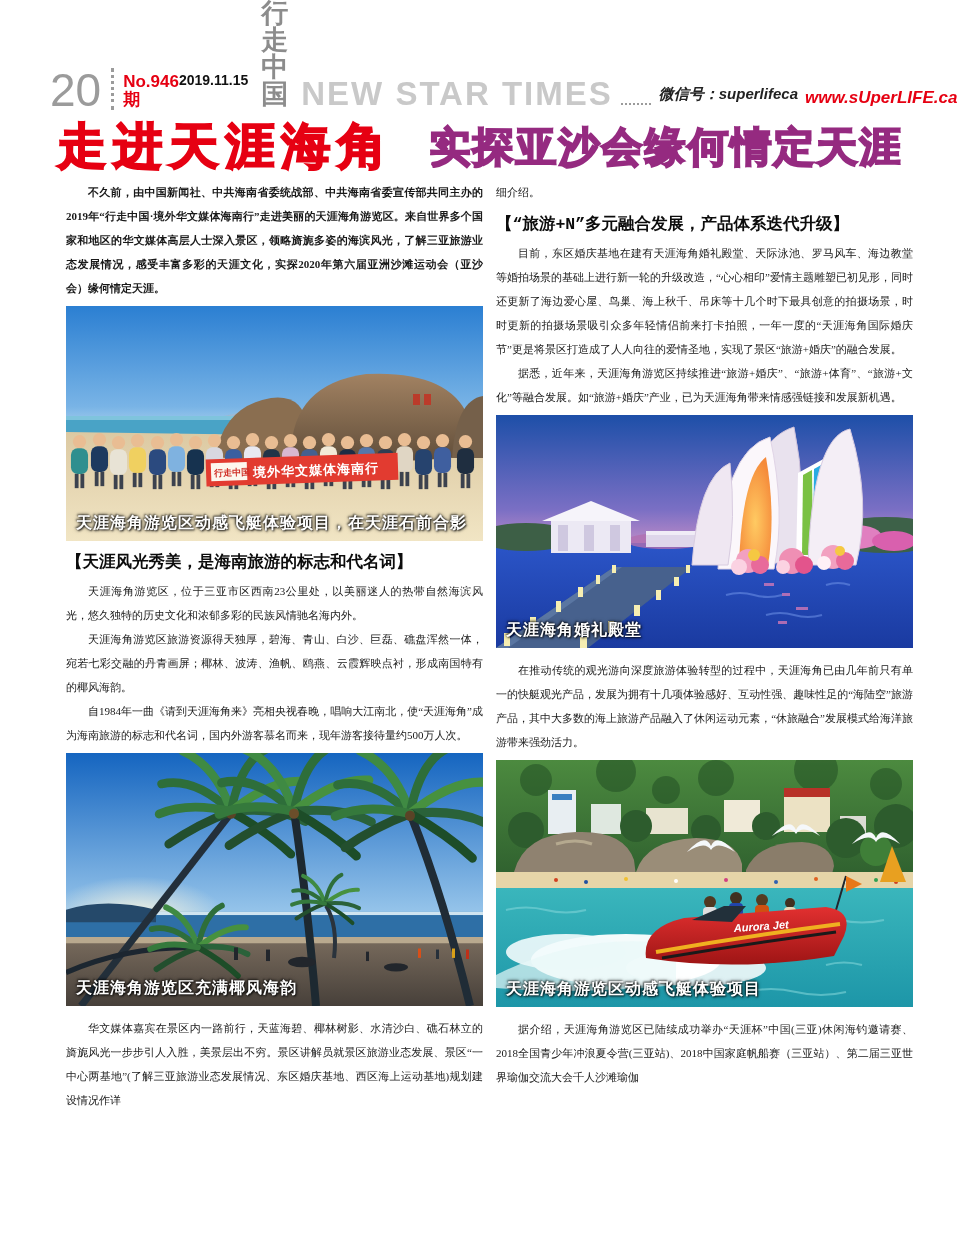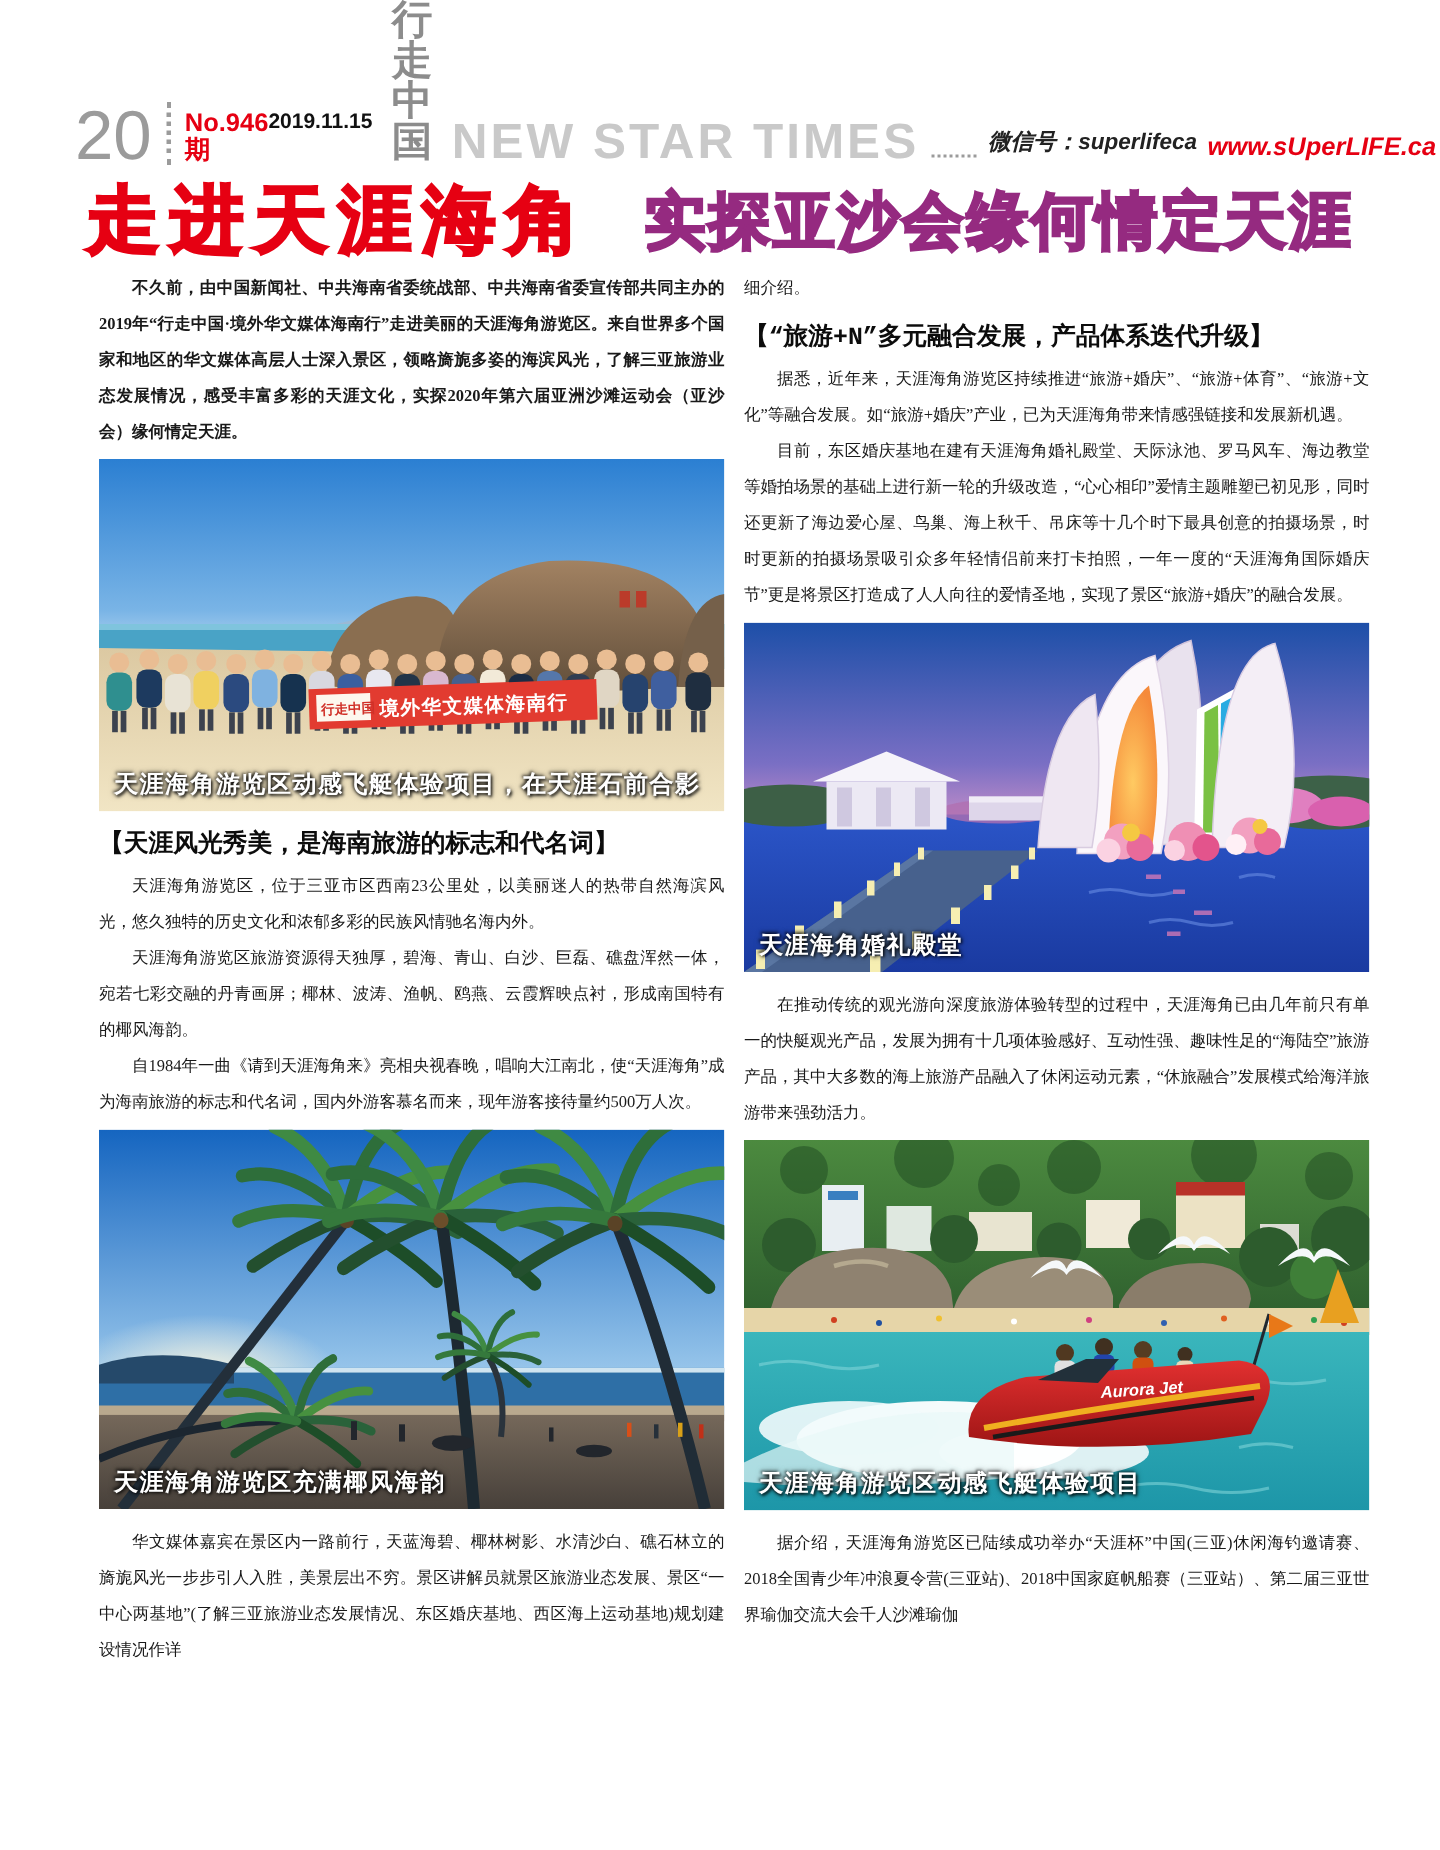--- a/index.html
+++ b/index.html
@@ -212,22 +212,22 @@
         </svg>
         <figcaption>天涯海角游览区充满椰风海韵</figcaption>
       </figure>
 
       <p>华文媒体嘉宾在景区内一路前行，天蓝海碧、椰林树影、水清沙白、礁石林立的旖旎风光一步步引人入胜，美景层出不穷。景区讲解员就景区旅游业态发展、景区“一中心两基地”(了解三亚旅游业态发展情况、东区婚庆基地、西区海上运动基地)规划建设情况作详</p>
     </div>
 
     <div class="col">
       <p class="cont">细介绍。</p>
       <h3 class="subhead">【“旅游+N”多元融合发展，产品体系迭代升级】</h3>
+      <p>目前，东区婚庆基地在建有天涯海角婚礼殿堂、天际泳池、罗马风车、海边教堂等婚拍场景的基础上进行新一轮的升级改造，“心心相印”爱情主题雕塑已初见形，同时还更新了海边爱心屋、鸟巢、海上秋千、吊床等十几个时下最具创意的拍摄场景，时时更新的拍摄场景吸引众多年轻情侣前来打卡拍照，一年一度的“天涯海角国际婚庆节”更是将景区打造成了人人向往的爱情圣地，实现了景区“旅游+婚庆”的融合发展。</p>
       <p>据悉，近年来，天涯海角游览区持续推进“旅游+婚庆”、“旅游+体育”、“旅游+文化”等融合发展。如“旅游+婚庆”产业，已为天涯海角带来情感强链接和发展新机遇。</p>
-      <p>目前，东区婚庆基地在建有天涯海角婚礼殿堂、天际泳池、罗马风车、海边教堂等婚拍场景的基础上进行新一轮的升级改造，“心心相印”爱情主题雕塑已初见形，同时还更新了海边爱心屋、鸟巢、海上秋千、吊床等十几个时下最具创意的拍摄场景，时时更新的拍摄场景吸引众多年轻情侣前来打卡拍照，一年一度的“天涯海角国际婚庆节”更是将景区打造成了人人向往的爱情圣地，实现了景区“旅游+婚庆”的融合发展。</p>
 
       <figure class="photo ph2">
         <svg viewBox="0 0 417 233" preserveAspectRatio="none">
           <defs>
             <linearGradient id="sky2" x1="0" y1="0" x2="0" y2="1">
               <stop offset="0" stop-color="#1d4fa8"></stop>
                 <stop offset="0.7" stop-color="#7a6fc4"></stop>
                 <stop offset="1" stop-color="#c990c8"></stop>
             </linearGradient>
             <linearGradient id="water2" x1="0" y1="0" x2="0" y2="1">

